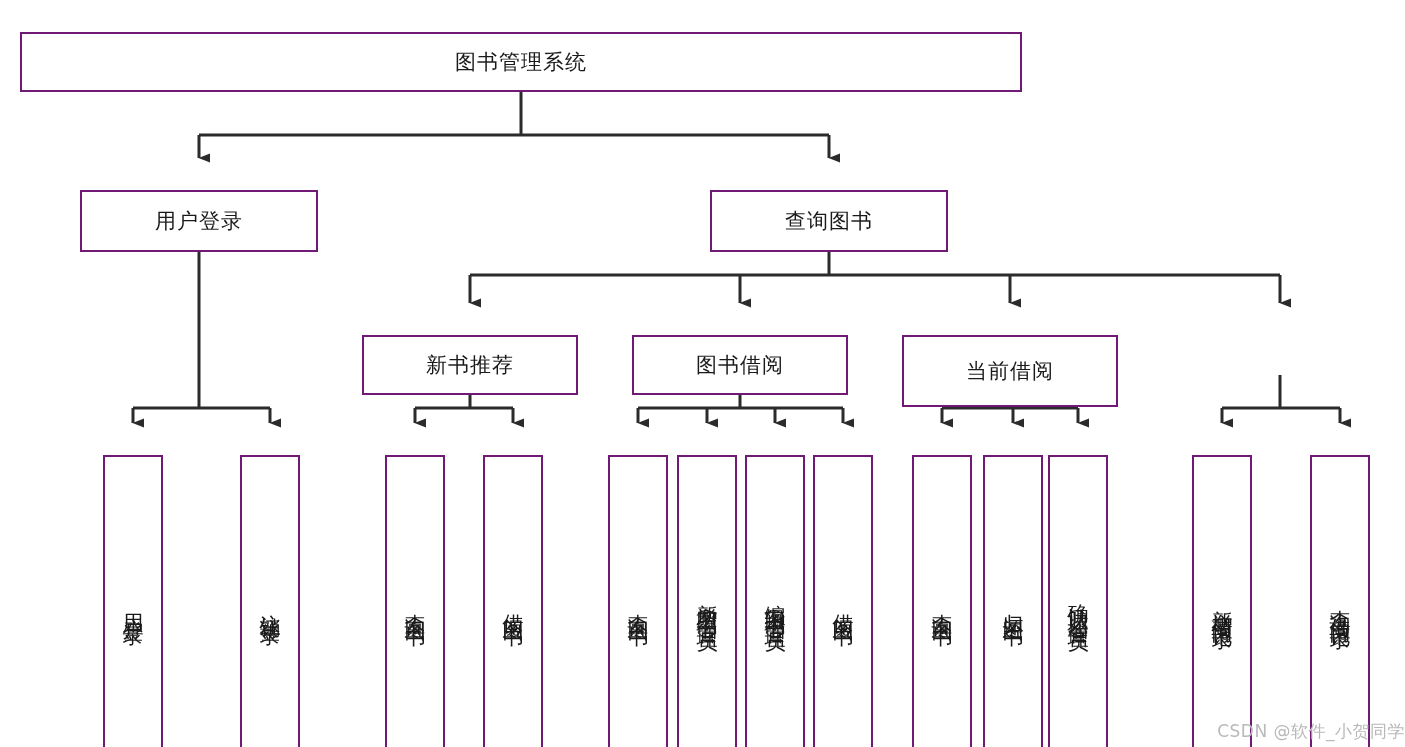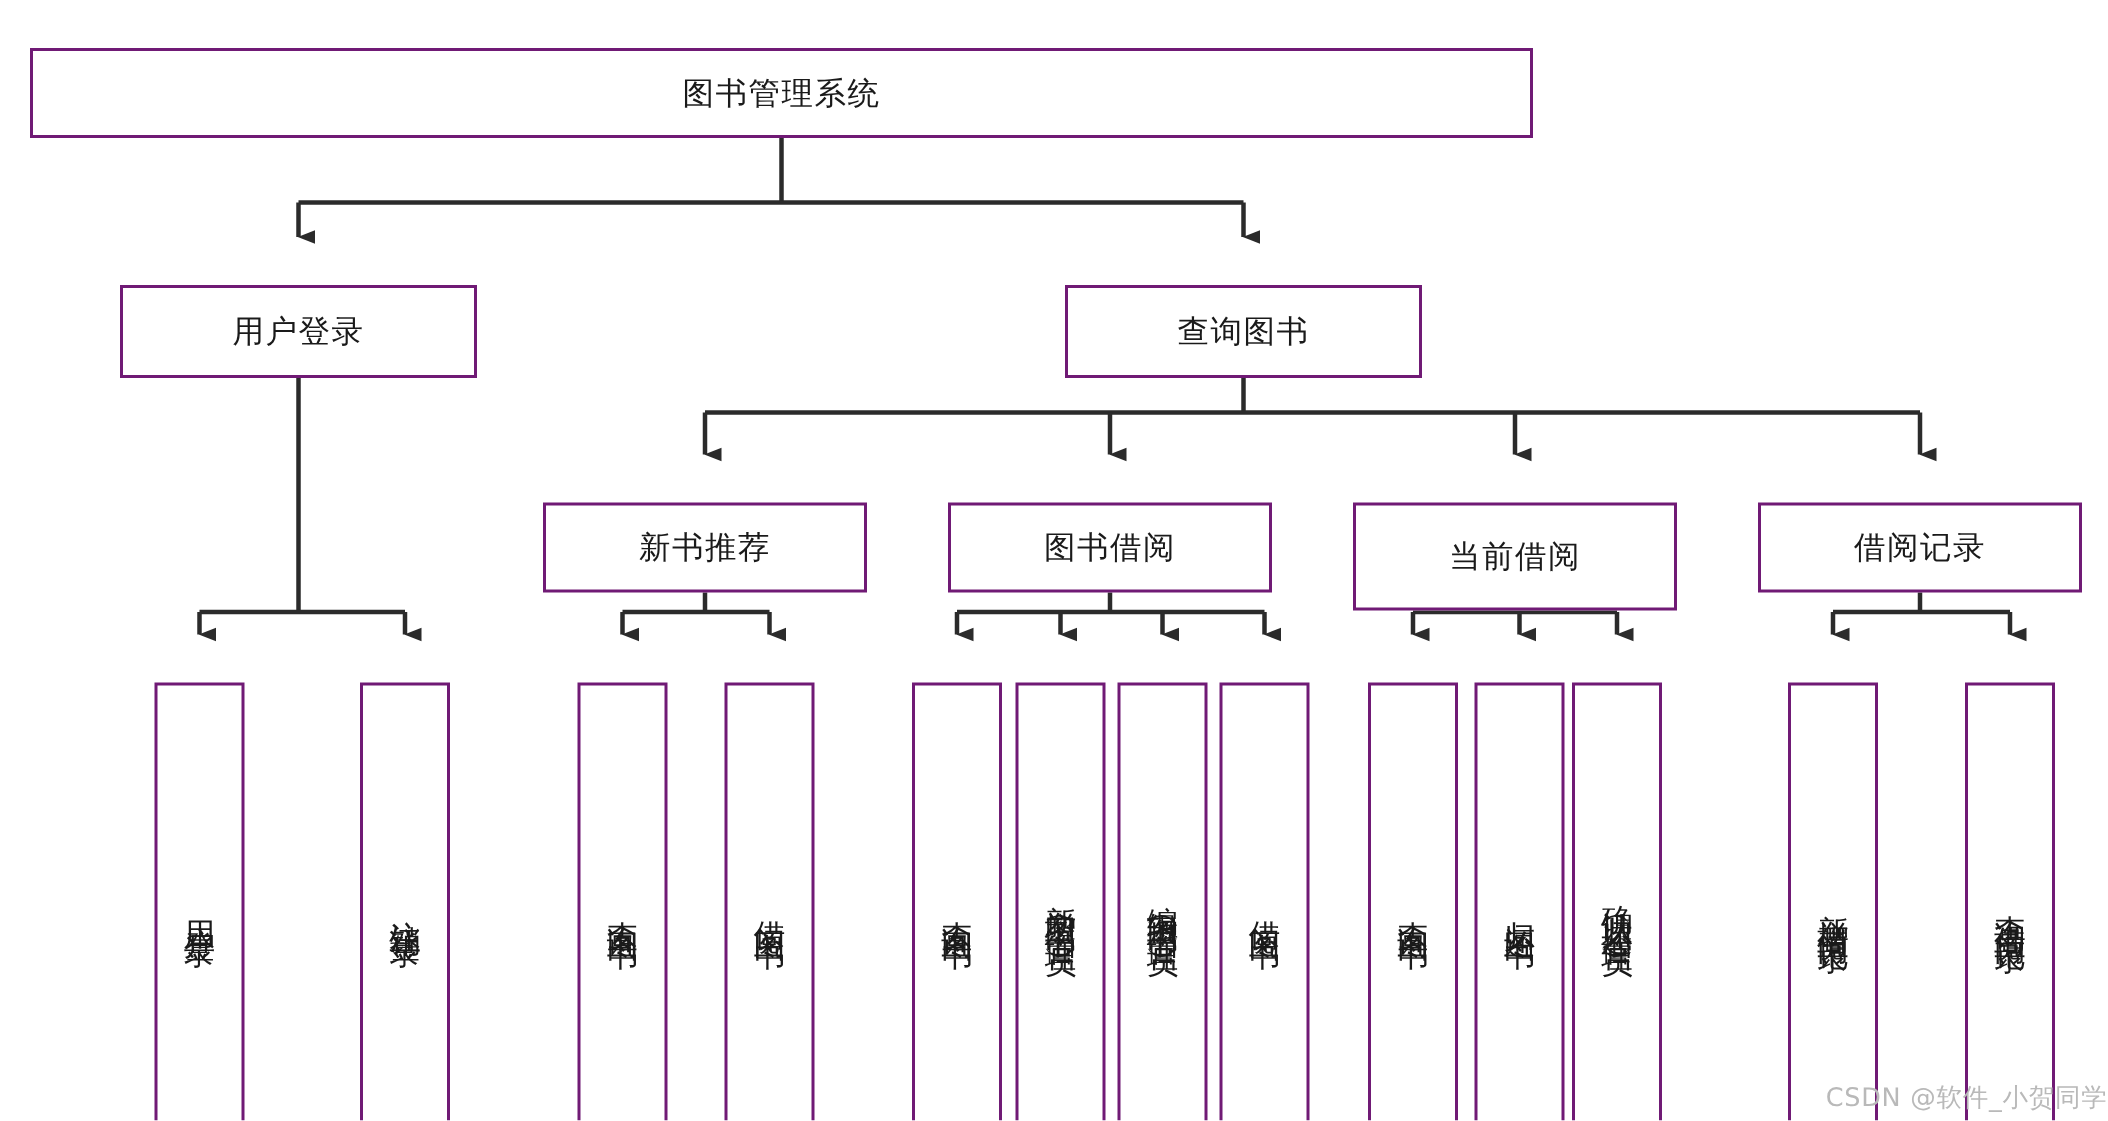--- a/index.html
+++ b/index.html
@@ -137,23 +137,20 @@
 
   <div class="node h" id="n-l2-1" style="left: 632px; top: 315px; width: 216px; height: 60px;">
     <span class="lbl">图书借阅</span>
   </div>
   <div class="node h" id="n-l2-0" style="left: 362px; top: 315px; width: 216px; height: 60px;">
     <span class="lbl">新书推荐</span>
   </div>
   <div class="node h" id="n-l2-2" style="left: 902px; top: 315px; width: 216px; height: 72px;">
     <span class="lbl">当前借阅</span>
   </div>
-  <div class="node h" id="n-l2-3" style="left: 1172px; top: 315px; width: 216px; height: 60px;">
-    <span class="lbl">借阅记录</span>
-  </div>
 
   <div class="node v" id="n-lf-0" style="left: 103px; top: 435px; width: 60px; height: 300px;">
     <span class="lbl">用户登录</span>
   </div>
   <div class="node v" id="n-lf-1" style="left: 240px; top: 435px; width: 60px; height: 300px;">
     <span class="lbl">注销登录</span>
   </div>
   <div class="node v" id="n-lf-2" style="left: 385px; top: 435px; width: 60px; height: 300px;">
     <span class="lbl">查询图书</span>
   </div>

